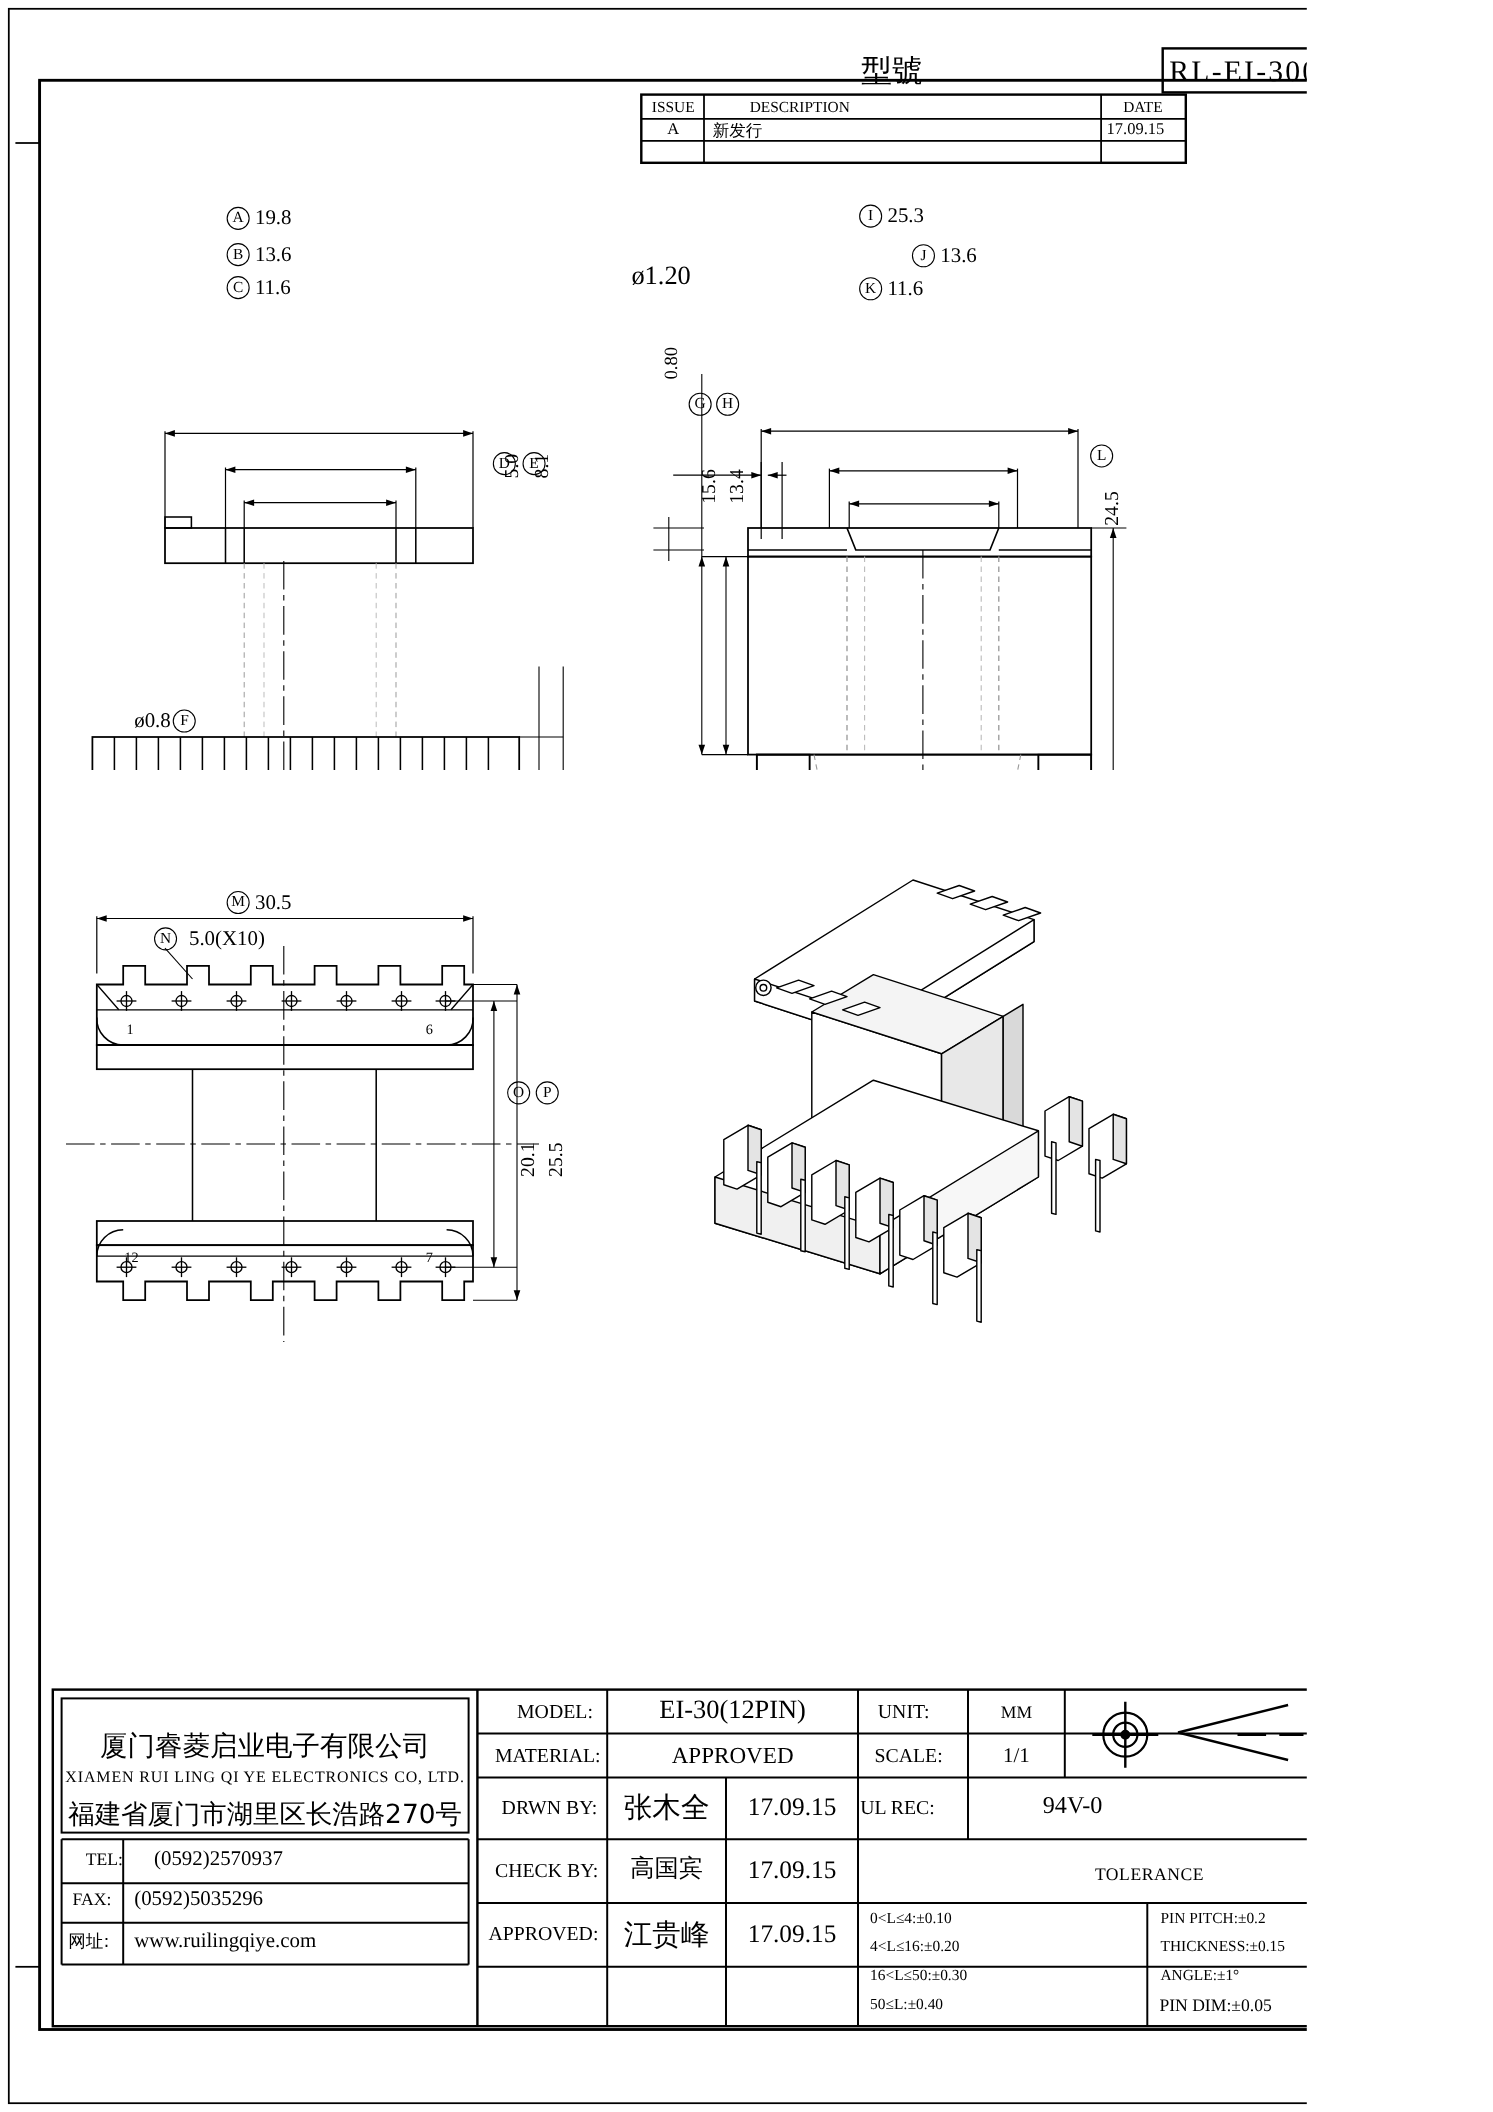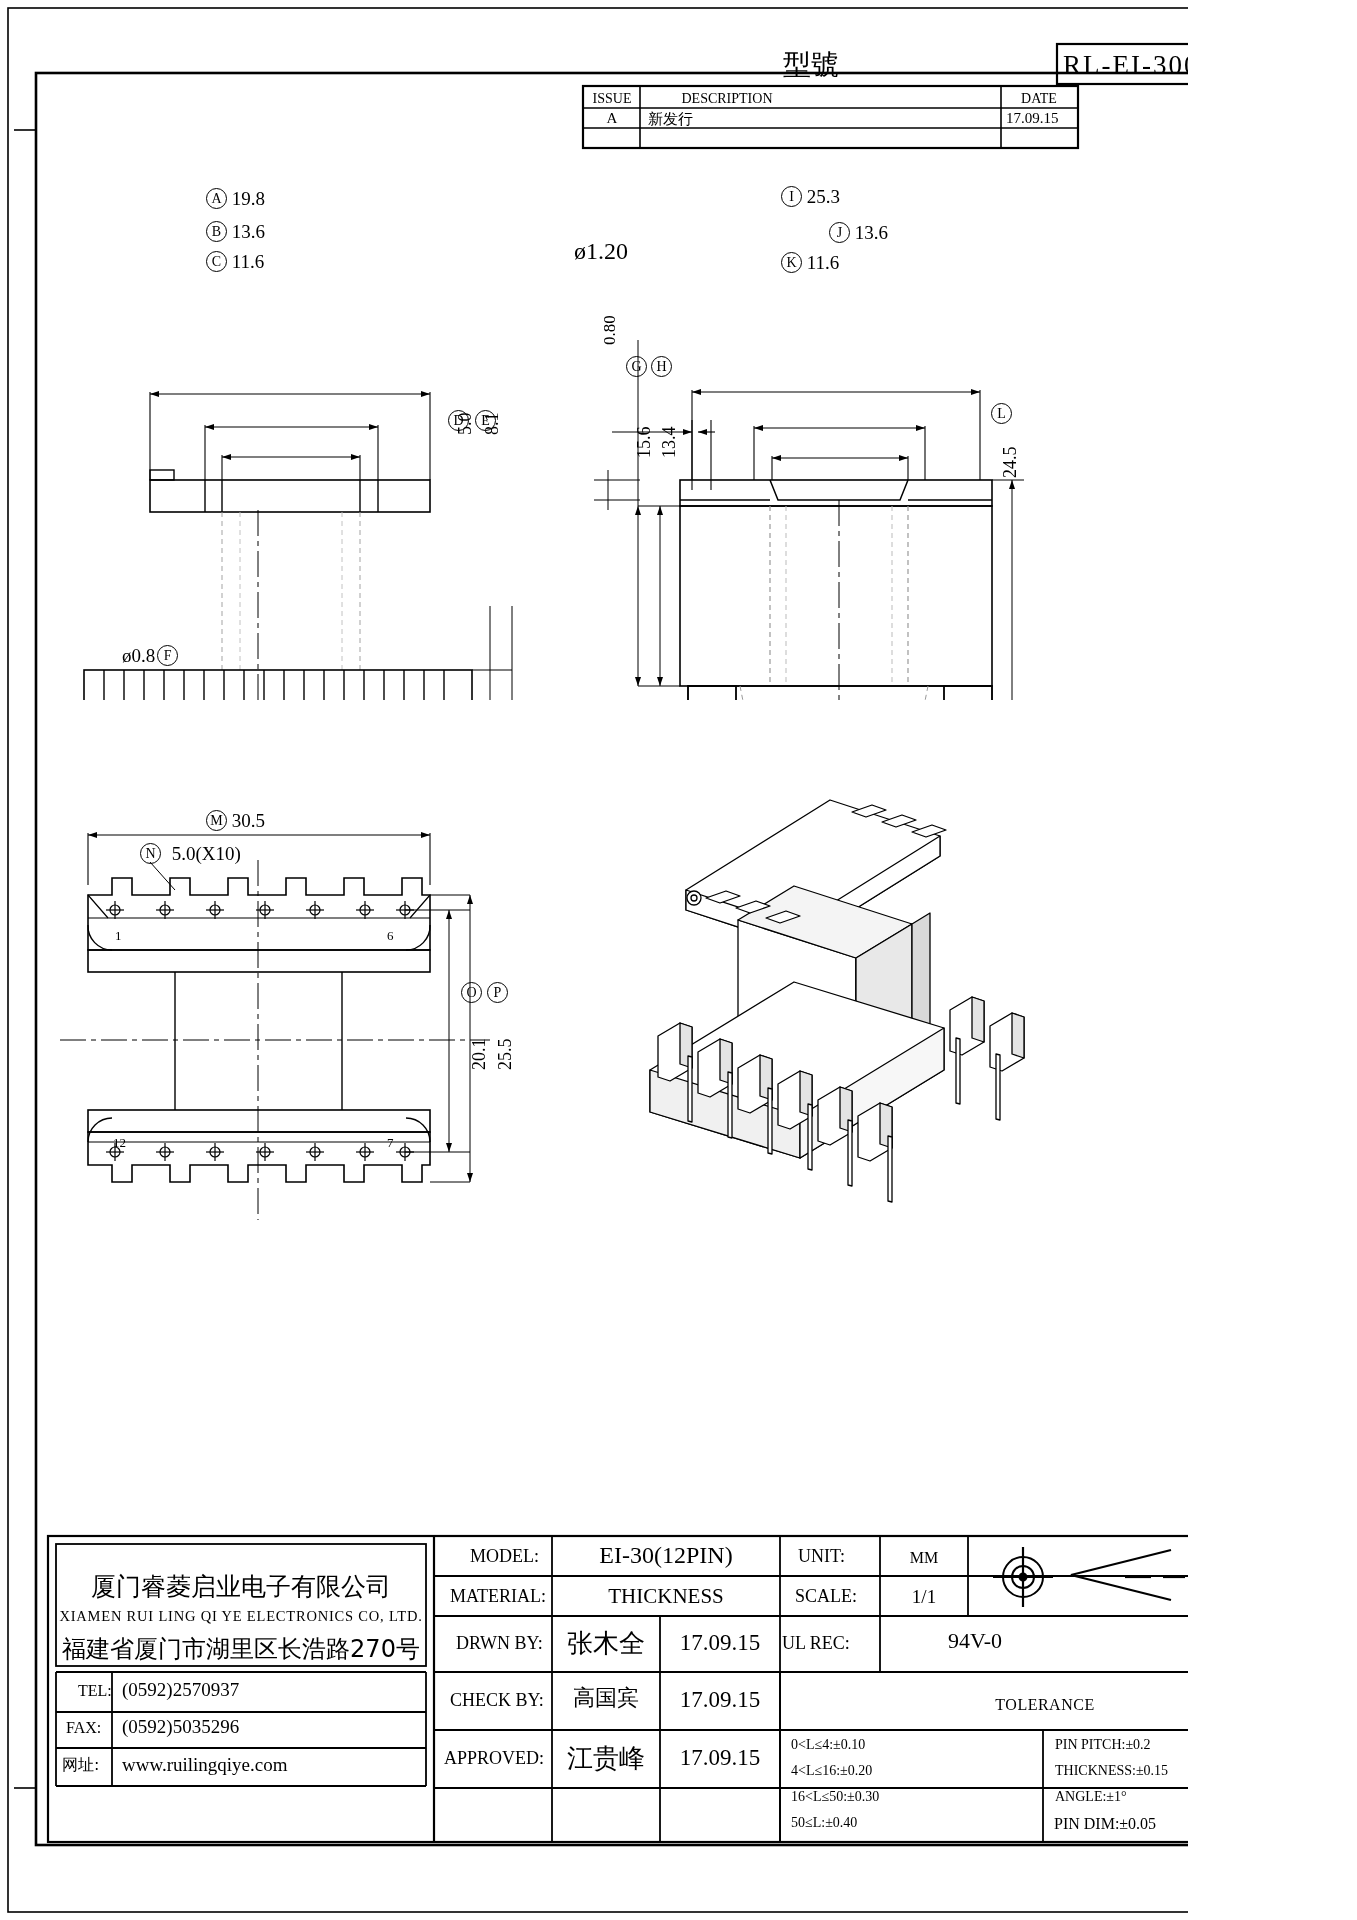--- a/index.html
+++ b/index.html
@@ -484,31 +484,31 @@
       <line x1="780" y1="1672" x2="780" y2="1842" stroke-width="1.8"></line>
       <line x1="1043" y1="1730" x2="1043" y2="1842" stroke-width="1.8"></line>
     </g>
   </svg>
 
   <div class="txt cjk ctr" style="left:241px;top:1570px;font-size:25px;">厦门睿菱启业电子有限公司</div>
   <div class="txt ctr" style="left:241px;top:1608px;font-size:14.5px;letter-spacing:.8px;">XIAMEN RUI LING QI YE ELECTRONICS CO, LTD.</div>
   <div class="txt cjk ctr" style="left:241px;top:1633px;font-size:24px;">福建省厦门市湖里区长浩路270号</div>
 
   <div class="txt" style="left:78px;top:1682px;font-size:16px;">TEL:</div>
-  <div class="txt" style="left:122px;top:1679px;font-size:19px;">(0592)2570937</div>
+  <div class="txt" style="left:140px;top:1679px;font-size:19px;">(0592)2570937</div>
   <div class="txt" style="left:66px;top:1719px;font-size:16px;">FAX:</div>
   <div class="txt" style="left:122px;top:1716px;font-size:19px;">(0592)5035296</div>
   <div class="txt cjk" style="left:62px;top:1755px;font-size:16px;">网址:</div>
   <div class="txt" style="left:122px;top:1754px;font-size:19px;">www.ruilingqiye.com</div>
 
   <div class="txt" style="left:470px;top:1546px;font-size:18px;">MODEL:</div>
   <div class="txt ctr" style="left:666px;top:1542px;font-size:24px;">EI-30(12PIN)</div>
 
   <div class="txt" style="left:450px;top:1586px;font-size:18px;">MATERIAL:</div>
-  <div class="txt ctr" style="left:666px;top:1584px;font-size:21px;">THICKNESS</div>
+  <div class="txt ctr" style="left:666px;top:1584px;font-size:21px;">APPROVED</div>
 
   <div class="txt" style="left:456px;top:1633px;font-size:18px;">DRWN BY:</div>
   <div class="txt cjk ctr" style="left:606px;top:1626px;font-size:26px;">张木全</div>
   <div class="txt ctr" style="left:720px;top:1630px;font-size:23px;">17.09.15</div>
 
   <div class="txt" style="left:450px;top:1690px;font-size:18px;">CHECK BY:</div>
   <div class="txt cjk ctr" style="left:606px;top:1683px;font-size:22px;text-align:right;">高国宾</div>
   <div class="txt ctr" style="left:720px;top:1687px;font-size:23px;">17.09.15</div>
 
   <div class="txt" style="left:444px;top:1748px;font-size:18px;">APPROVED:</div>

